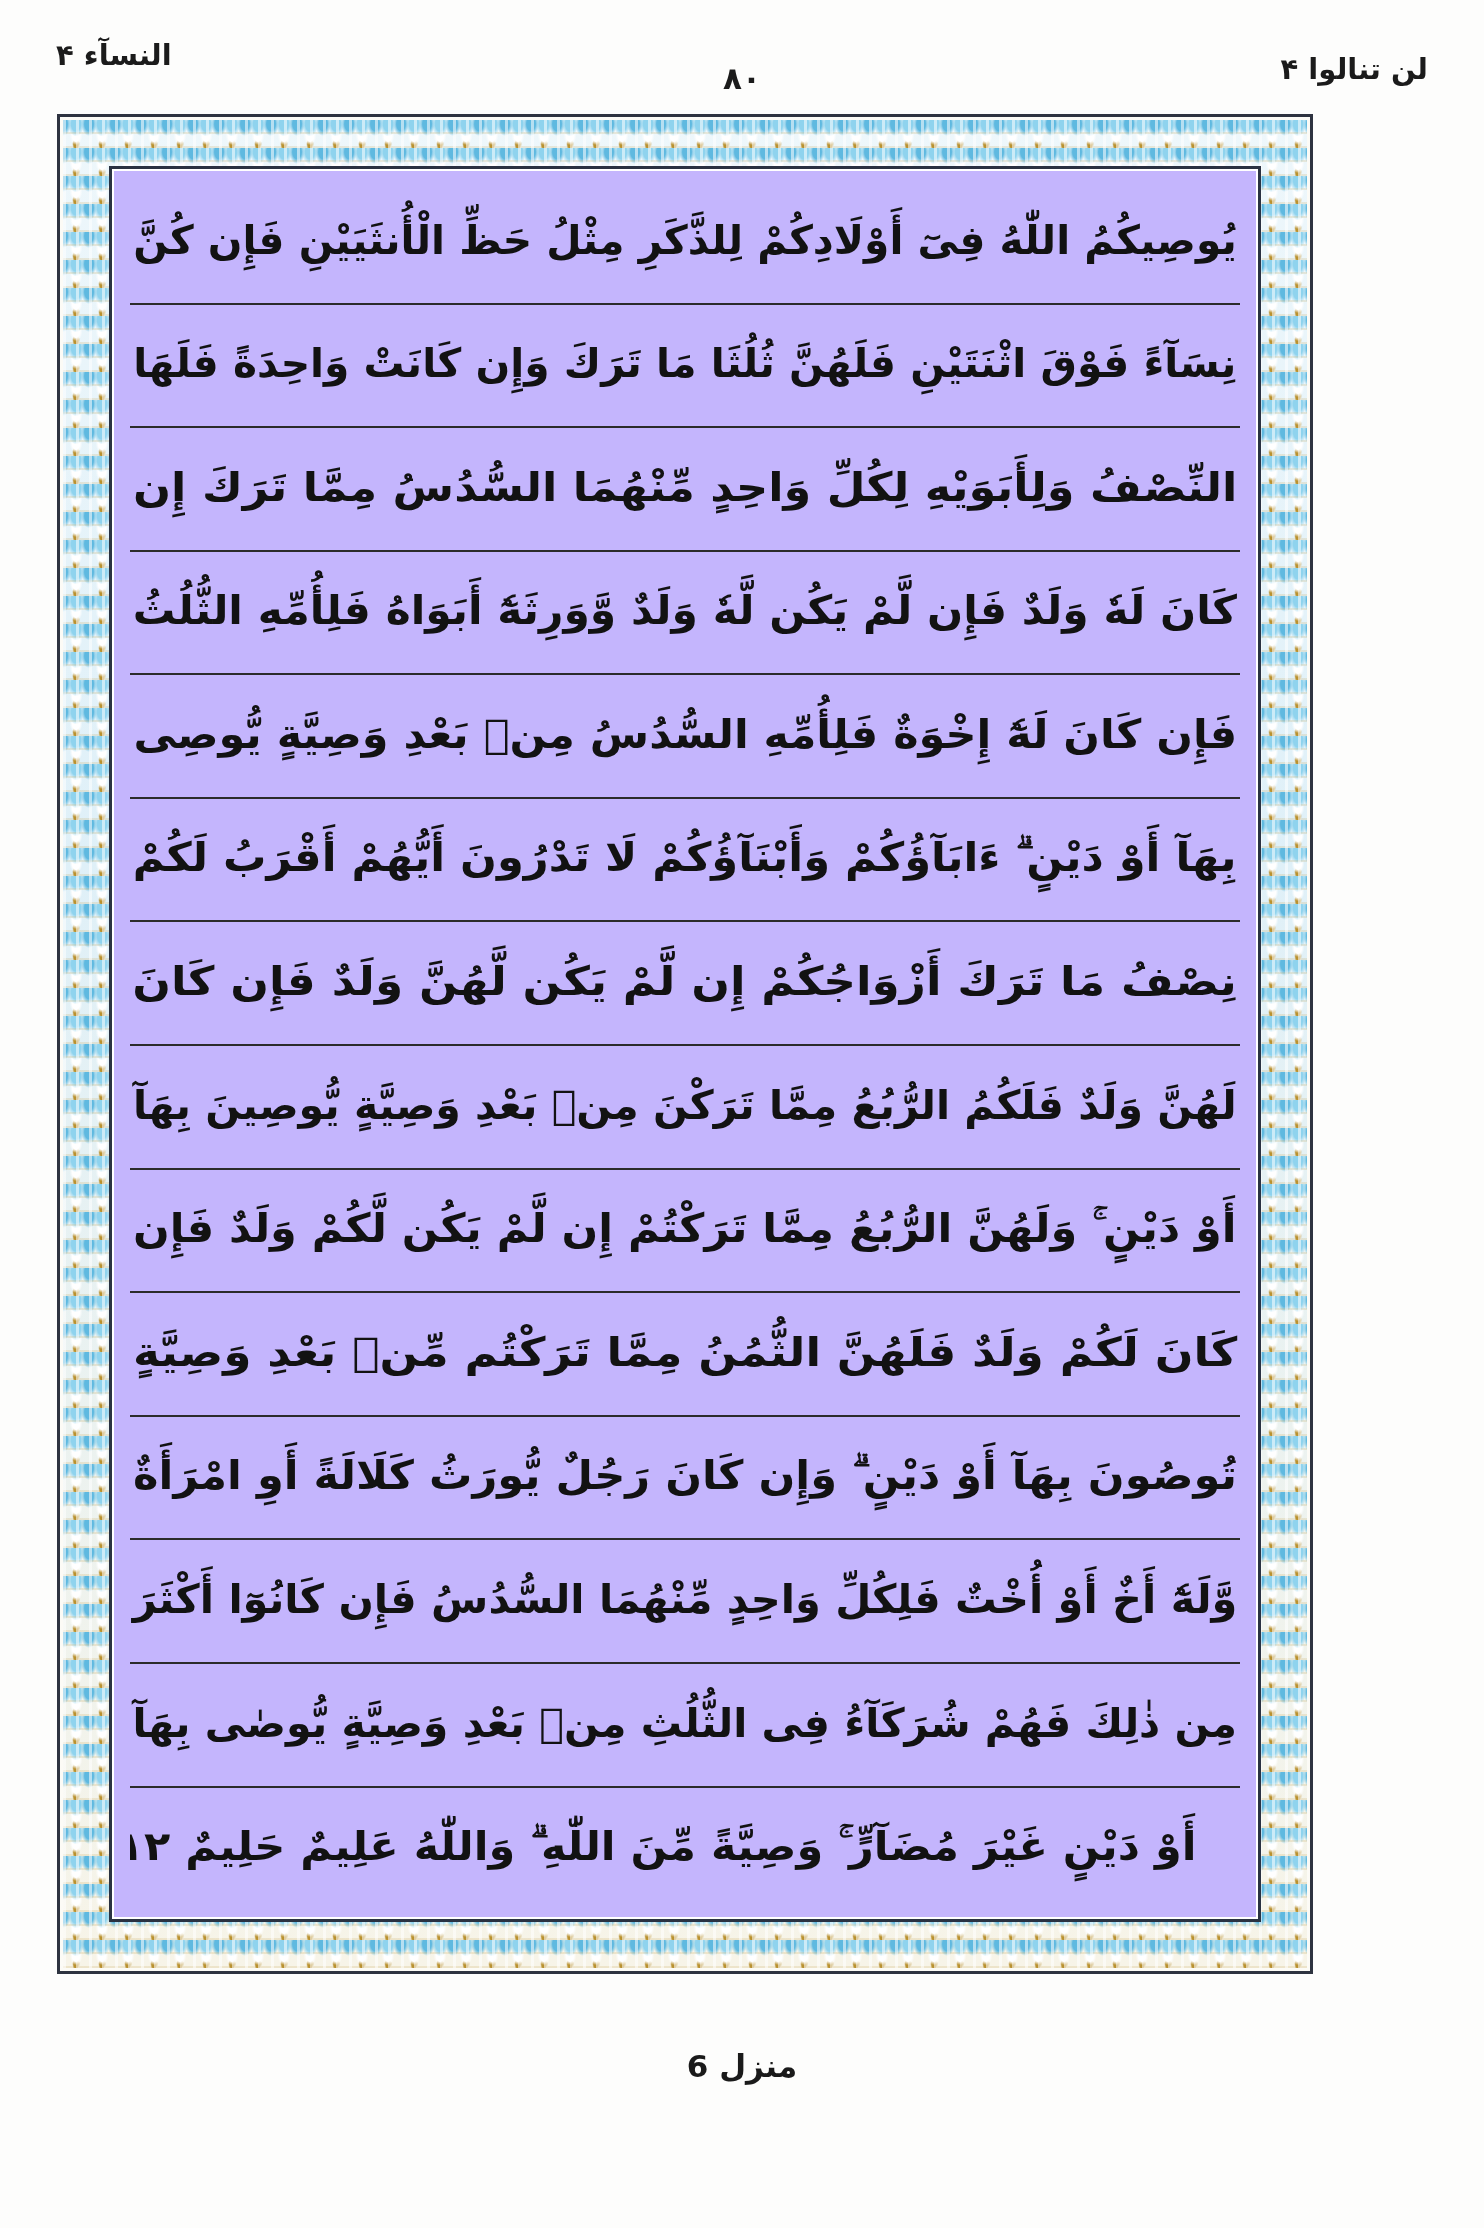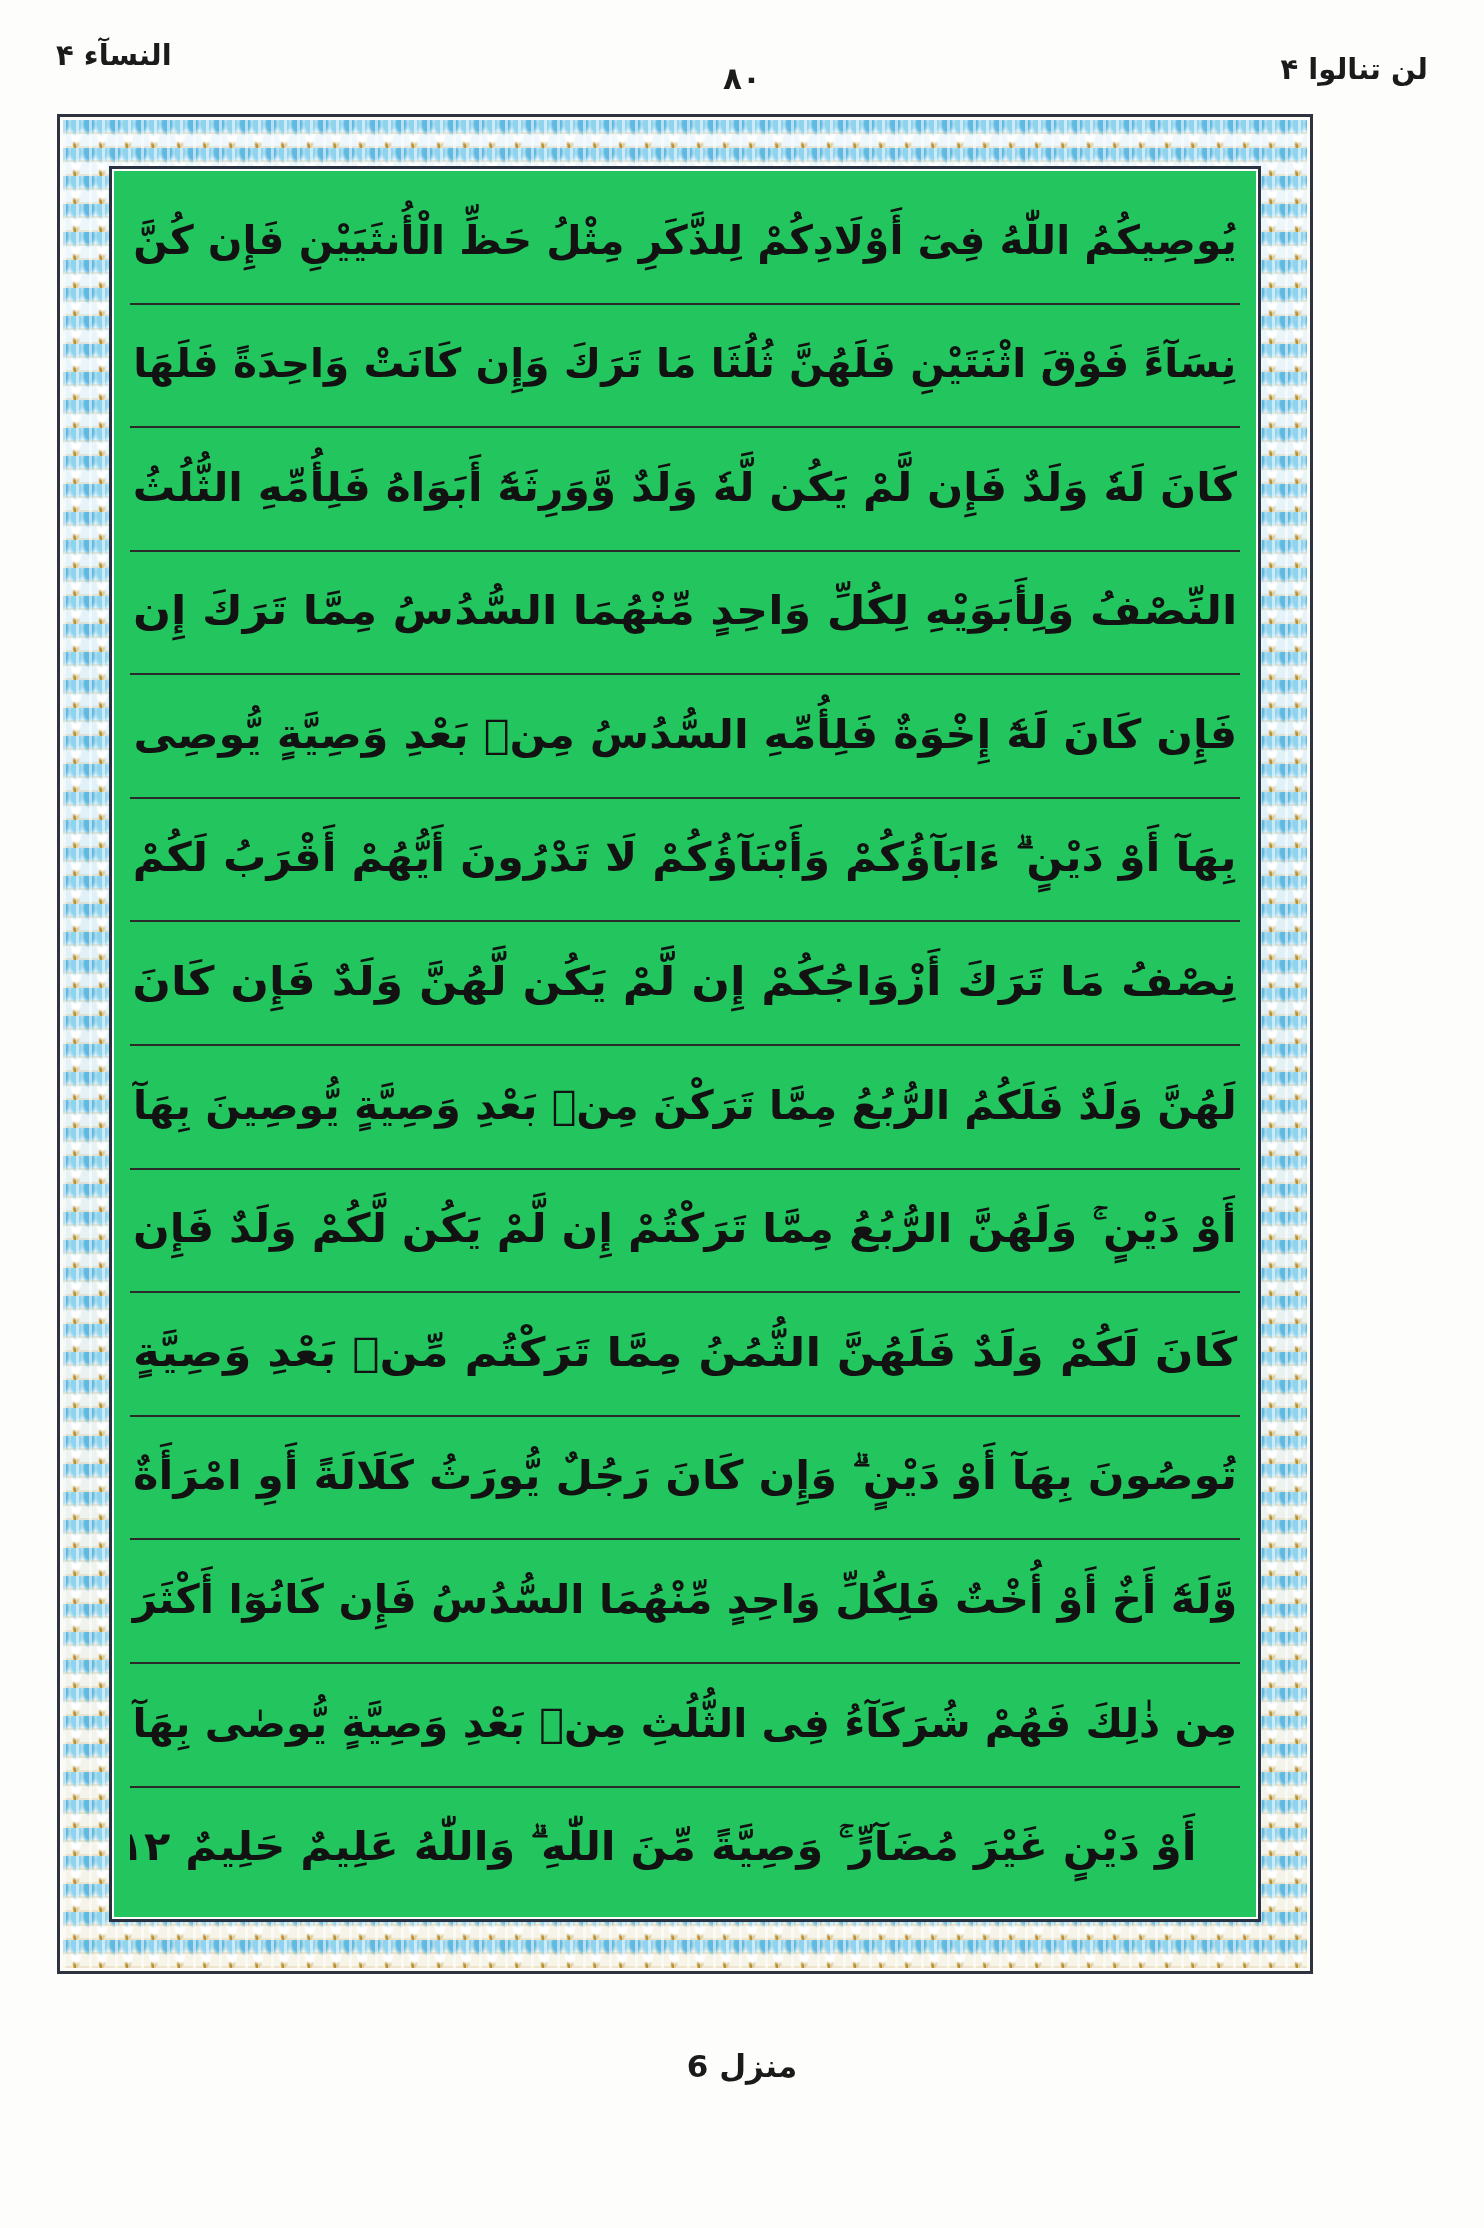--- a/index.html
+++ b/index.html
@@ -75,21 +75,21 @@
     position:relative;z-index:2;
     width:100%;height:100%;
     box-sizing:border-box;
     border:3px solid #2a3242;
     background:#ffffff;
     padding:2px;
   }
   .panel{
     width:100%;height:100%;
     box-sizing:border-box;
-    background:#22c55e;
+    background:#c4b5fd;
     display:flex;flex-direction:column;
     justify-content:space-between;
     padding:10px 16px 8px 16px;
   }
 
   
   .ayah-line{
     direction:rtl;
     text-align:center;
     font-family:"DejaVu Sans","Liberation Sans",sans-serif;
@@ -141,24 +141,24 @@
       <div class="frame-inner-line">
         <div class="panel">
 
           <div class="ayah-line">
               <span style="transform: scaleX(1.018);">يُوصِيكُمُ اللّٰهُ فِىٓ أَوْلَادِكُمْ لِلذَّكَرِ مِثْلُ حَظِّ الْأُنثَيَيْنِ فَإِن كُنَّ</span>
             </div>
           <div class="ayah-line">
               <span style="transform: scaleX(1.02);">نِسَآءً فَوْقَ اثْنَتَيْنِ فَلَهُنَّ ثُلُثَا مَا تَرَكَ وَإِن كَانَتْ وَاحِدَةً فَلَهَا</span>
             </div>
           <div class="ayah-line">
-              <span style="transform: scaleX(1.062);">كَانَ لَهٗ وَلَدٌ فَإِن لَّمْ يَكُن لَّهٗ وَلَدٌ وَّوَرِثَهٗٓ أَبَوَاهُ فَلِأُمِّهِ الثُّلُثُ</span>
+              <span style="transform: scaleX(1.115);">النِّصْفُ وَلِأَبَوَيْهِ لِكُلِّ وَاحِدٍ مِّنْهُمَا السُّدُسُ مِمَّا تَرَكَ إِن</span>
             </div>
           <div class="ayah-line">
-              <span style="transform: scaleX(1.115);">النِّصْفُ وَلِأَبَوَيْهِ لِكُلِّ وَاحِدٍ مِّنْهُمَا السُّدُسُ مِمَّا تَرَكَ إِن</span>
+              <span style="transform: scaleX(1.062);">كَانَ لَهٗ وَلَدٌ فَإِن لَّمْ يَكُن لَّهٗ وَلَدٌ وَّوَرِثَهٗٓ أَبَوَاهُ فَلِأُمِّهِ الثُّلُثُ</span>
             </div>
           <div class="ayah-line">
               <span style="transform: scaleX(1.075);">فَإِن كَانَ لَهٗٓ إِخْوَةٌ فَلِأُمِّهِ السُّدُسُ مِنۢ بَعْدِ وَصِيَّةٍ يُّوصِى</span>
             </div>
           <div class="ayah-line">
               <span style="transform: scaleX(1.081);">بِهَآ أَوْ دَيْنٍ ۗ ءَابَآؤُكُمْ وَأَبْنَآؤُكُمْ لَا تَدْرُونَ أَيُّهُمْ أَقْرَبُ لَكُمْ</span>
             </div>
           <div class="ayah-line">
               <span style="transform: scaleX(1.135);">نِصْفُ مَا تَرَكَ أَزْوَاجُكُمْ إِن لَّمْ يَكُن لَّهُنَّ وَلَدٌ فَإِن كَانَ</span>
             </div>

